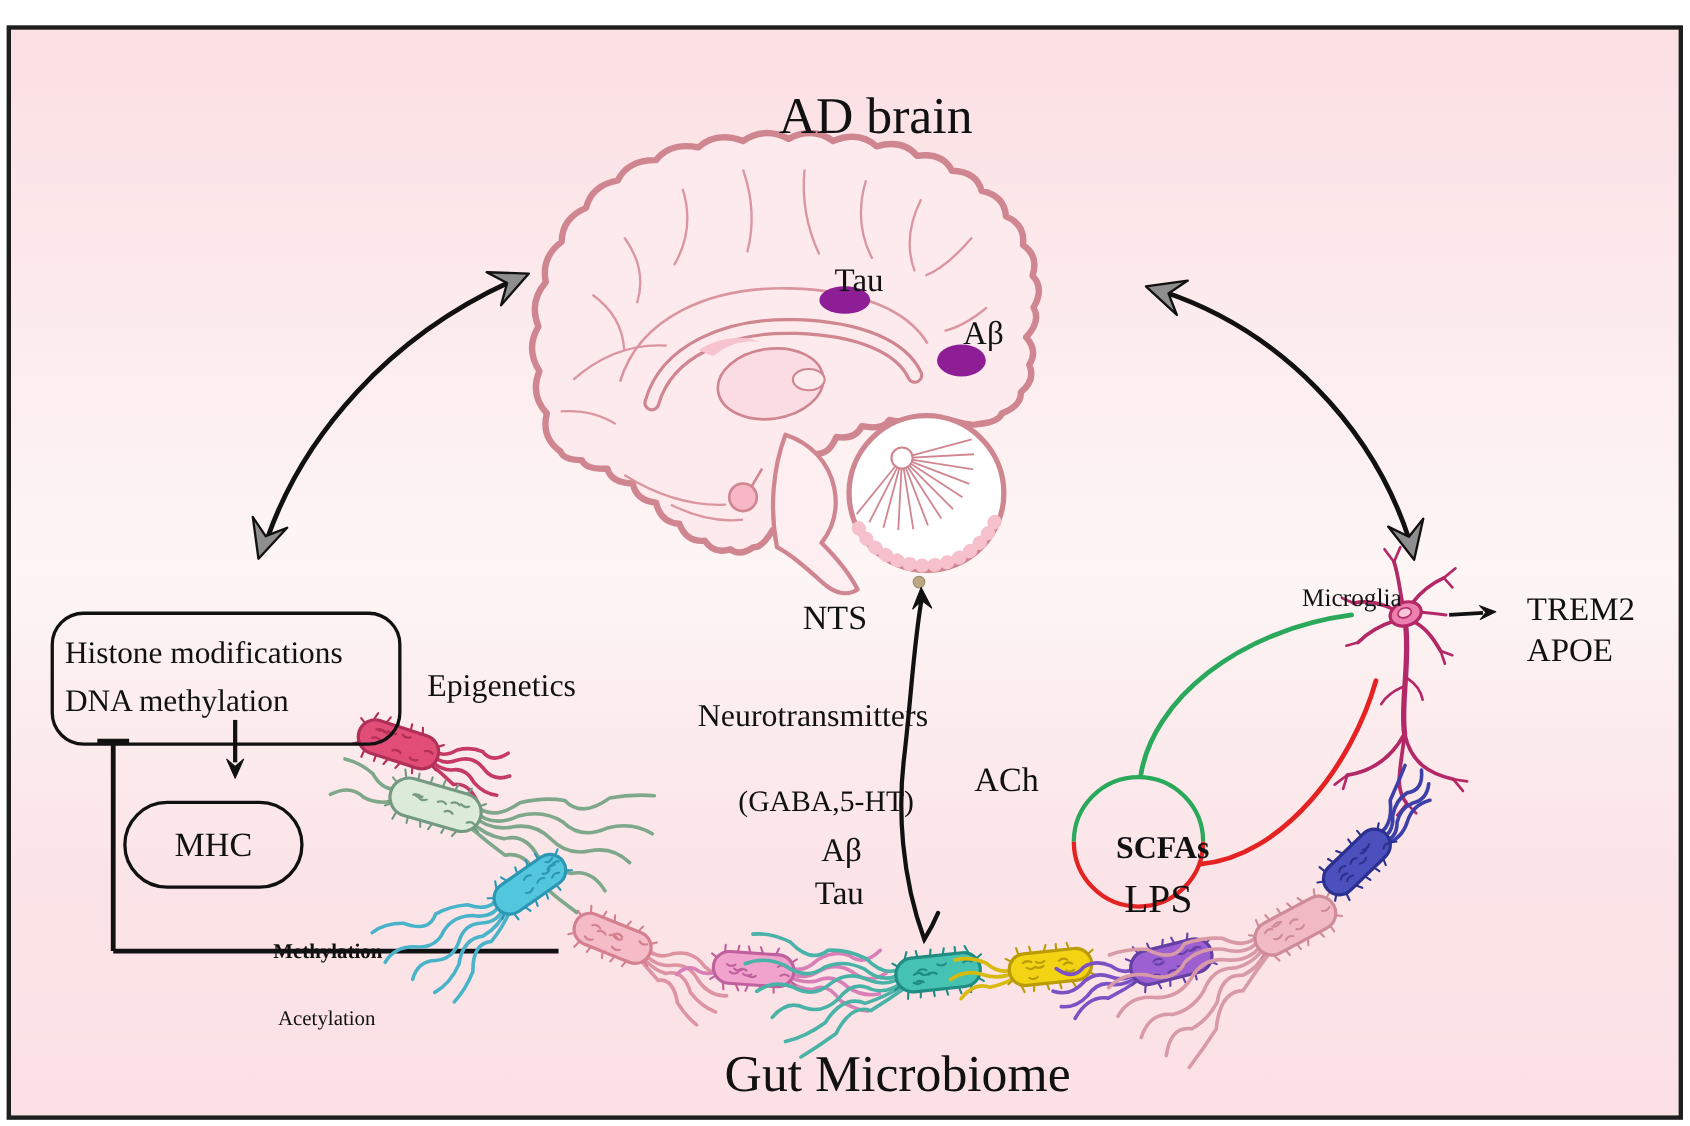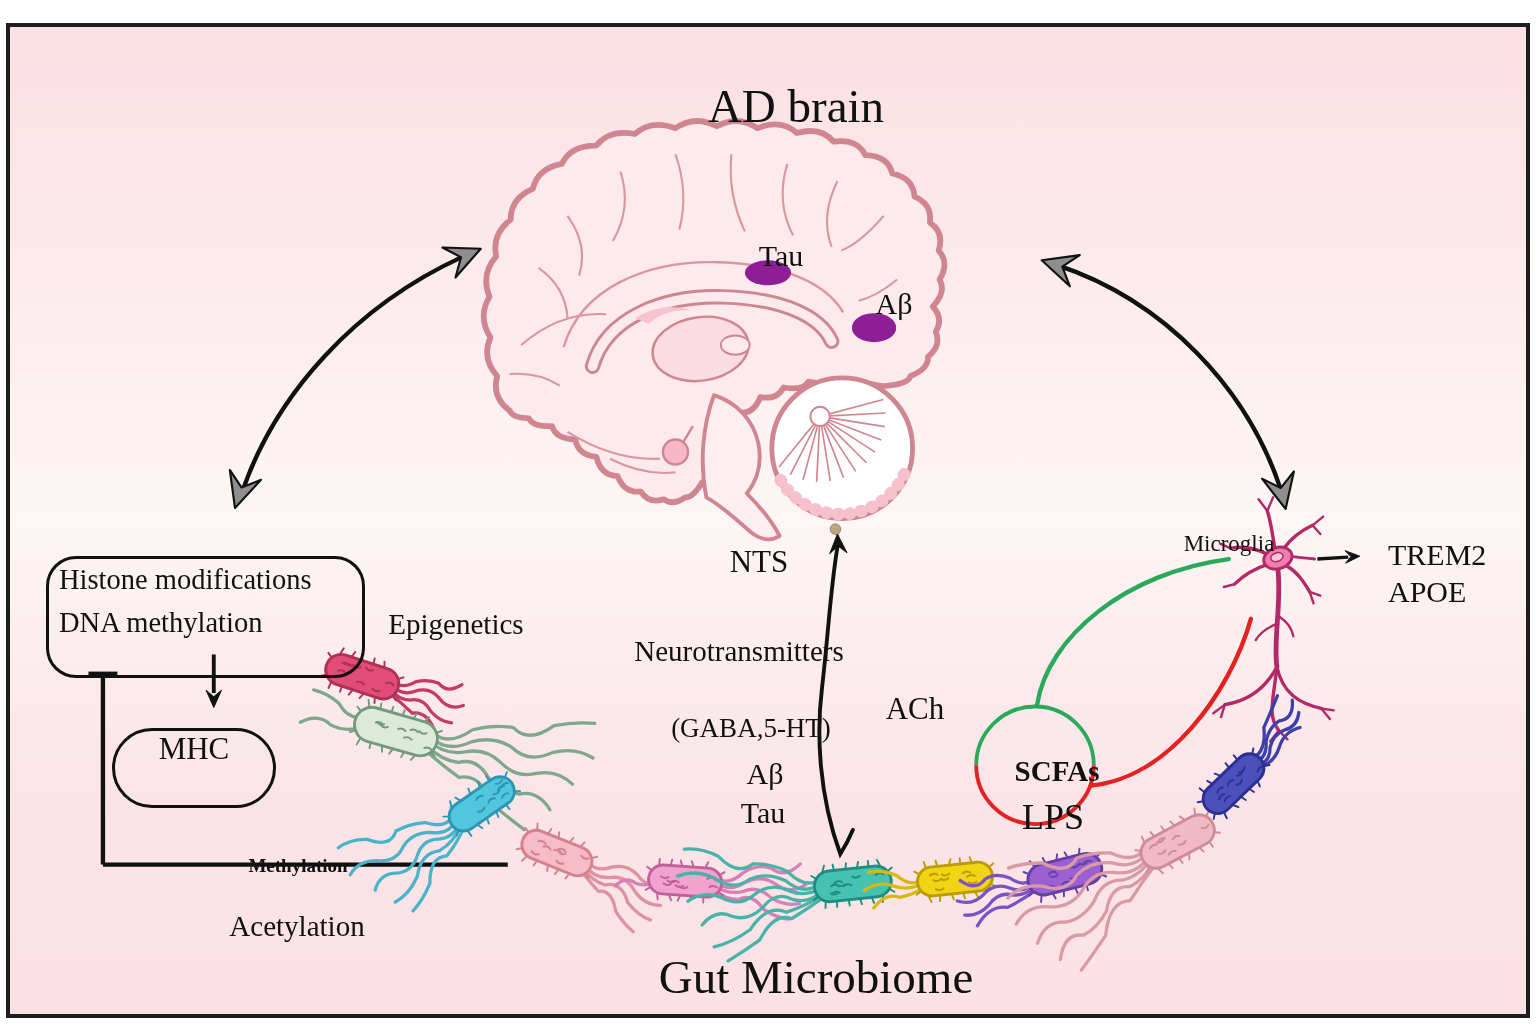--- a/index.html
+++ b/index.html
@@ -5,21 +5,21 @@
   html,body{margin:0;padding:0;background:#ffffff;}
   .page{position:relative;width:1536px;height:1024px;background:#ffffff;overflow:hidden;
         font-family:"Liberation Serif","DejaVu Serif",serif;}
   .frame{position:absolute;left:6px;top:6px;right:6px;bottom:6px;border:4px solid #1e1e1e;
          background:linear-gradient(180deg,#fbdfe3 0%,#fce8ea 20%,#fdf3f3 44%,#fdf6f5 50%,#fcedee 62%,#fbe4e7 78%,#fbe1e5 100%);margin-top:17px;}
   svg.art{position:absolute;left:0;top:0;width:100%;height:100%;}
   .lbl{position:absolute;transform:translate(-50%,-50%);white-space:nowrap;color:#111;
        text-align:center;line-height:1.1;}
   .lbl-left{transform:translate(0,-50%);text-align:center;}
   .box{position:absolute;border:3.5px solid #111;background:transparent;color:#111;
-       display:flex;justify-content:center;}
+       display:flex;align-items:center;justify-content:center;}
   .hist-box{left:36px;top:529px;width:303px;height:116px;border-radius:30px;
             justify-content:flex-start;padding-left:10px;}
   .hist-text{font-size:28.5px;line-height:1.5;text-align:left;}
   .mhc-box{left:102px;top:701px;width:158px;height:74px;border-radius:40px;font-size:31px;}
 </style>
 </head>
 <body>
 
 <div class="page">
   <div class="frame">
@@ -453,21 +453,21 @@
       <div class="hist-text">
         <div>Histone modifications</div>
         <div>DNA methylation</div>
       </div>
     </div>
     <div class="lbl" style="left:446px;top:598px;font-size:29px;">Epigenetics</div>
     <div class="box mhc-box">
       <span>MHC</span>
     </div>
     <div class="lbl" style="left:288px;top:839px;font-size:19px;font-weight:bold;">Methylation</div>
-    <div class="lbl" style="left:287px;top:900px;font-size:29px;text-align:center;">Acetylation</div>
+    <div class="lbl" style="left:287px;top:900px;font-size:19px;text-align:center;">Acetylation</div>
 
     <div class="lbl" style="left:1219px;top:517px;font-size:23px;">Microglia</div>
     <div class="lbl lbl-left" style="left:1378px;top:527px;font-size:30px;">TREM2</div>
     <div class="lbl lbl-left" style="left:1378px;top:564px;font-size:30px;">APOE</div>
     <div class="lbl" style="left:1047px;top:745px;font-size:29px;font-weight:bold;">SCFAs</div>
     <div class="lbl" style="left:1043px;top:791px;font-size:36px;">LPS</div>
   </div>
 </div>
 
 </body></html>

